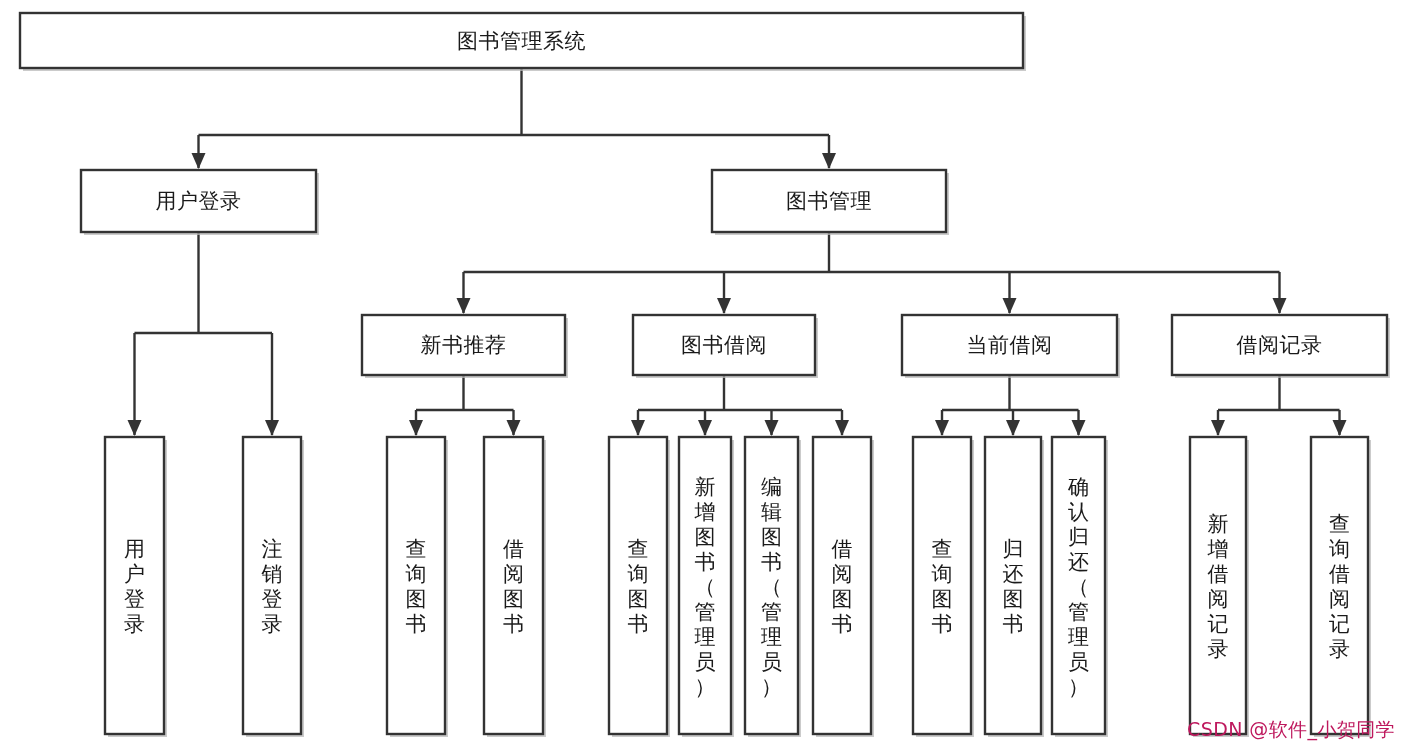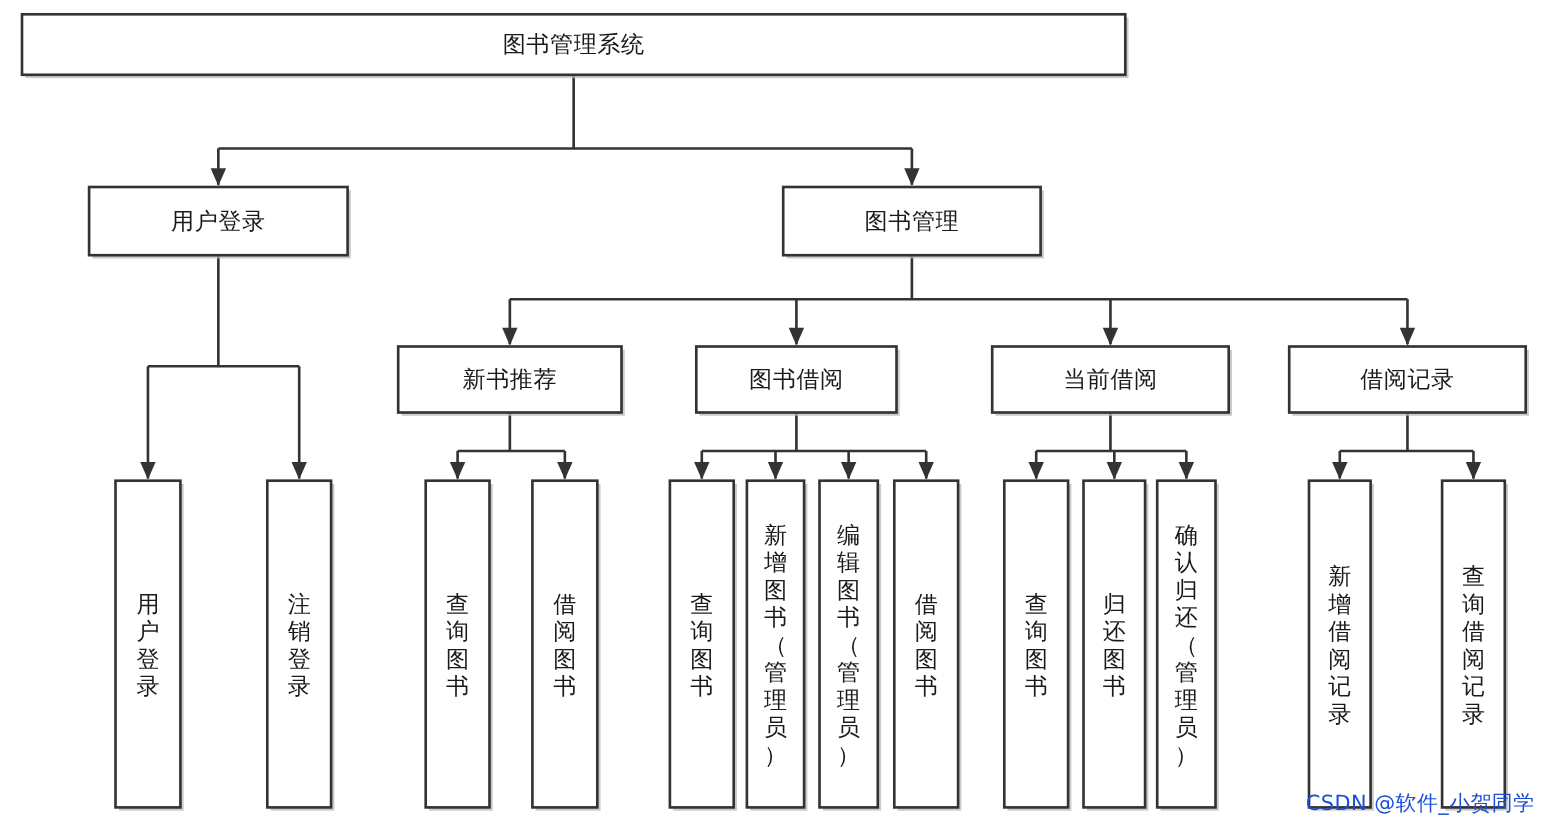--- a/index.html
+++ b/index.html
@@ -62,21 +62,21 @@
     fill: #1a1a1a;
     text-anchor: middle;
     dominant-baseline: middle;
   }
   .watermark-text {
     position: absolute;
     right: 10px;
     bottom: 4px;
     font-family: "DejaVu Sans", "Liberation Sans", sans-serif;
     font-size: 19px;
-    color: #1d4ed8;
+    color: #be185d;
     white-space: nowrap;
     user-select: none;
     letter-spacing: 0.4px;
     margin-top: 20px;
   }
 </style>
 </head>
 <body>
 
 <div id="diagram-root">

